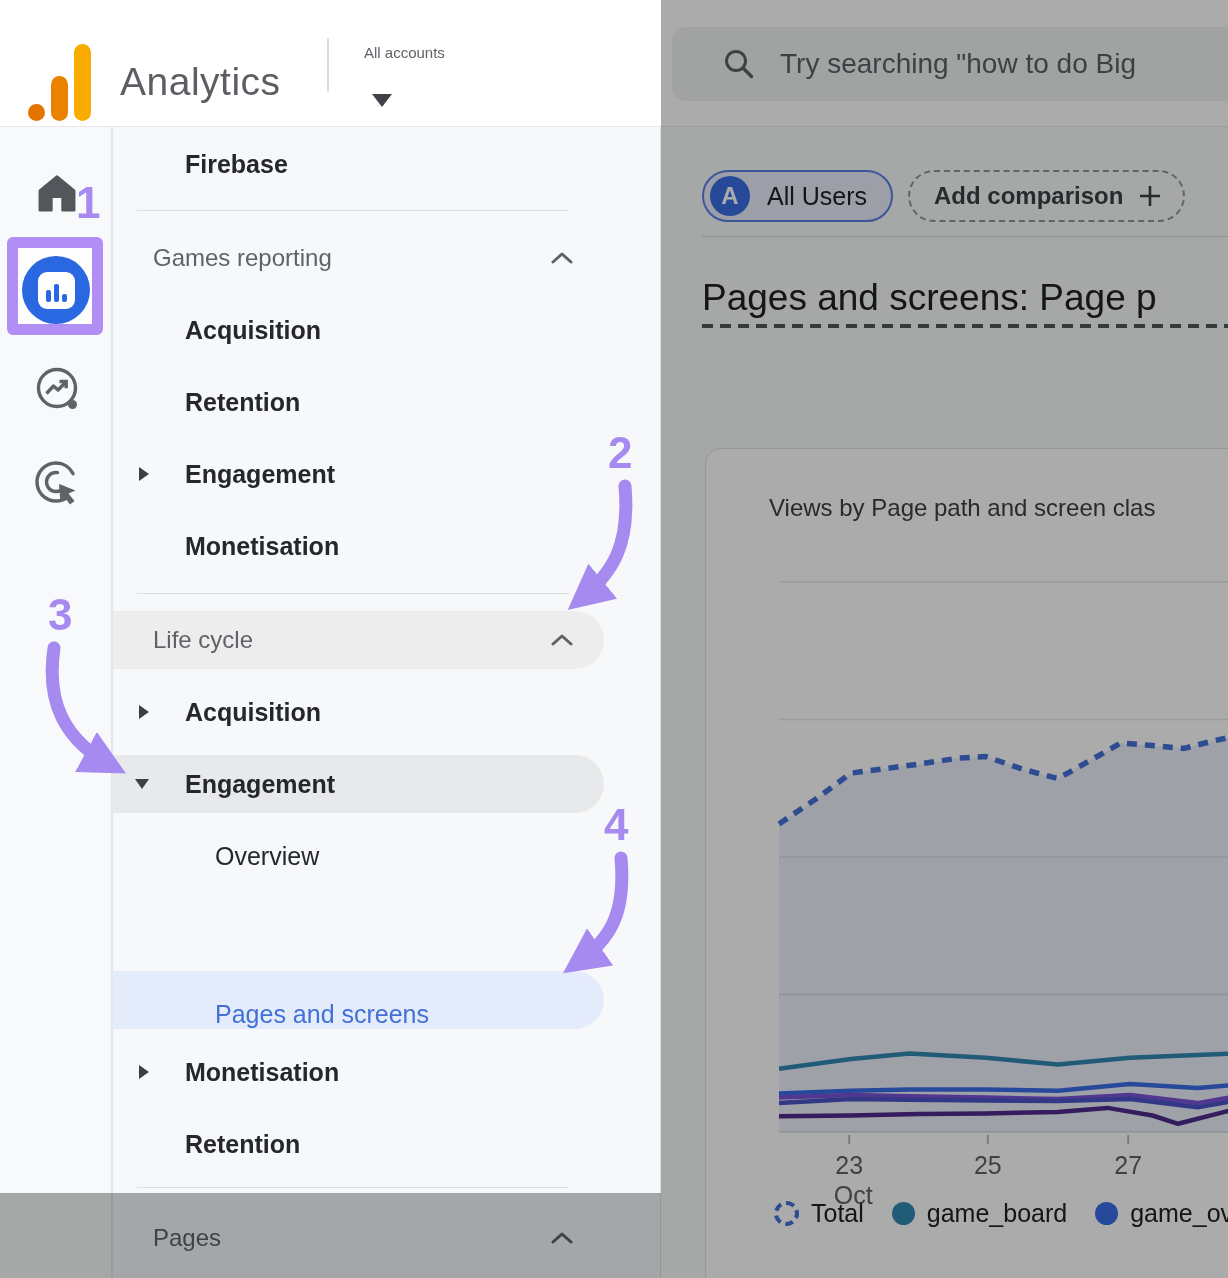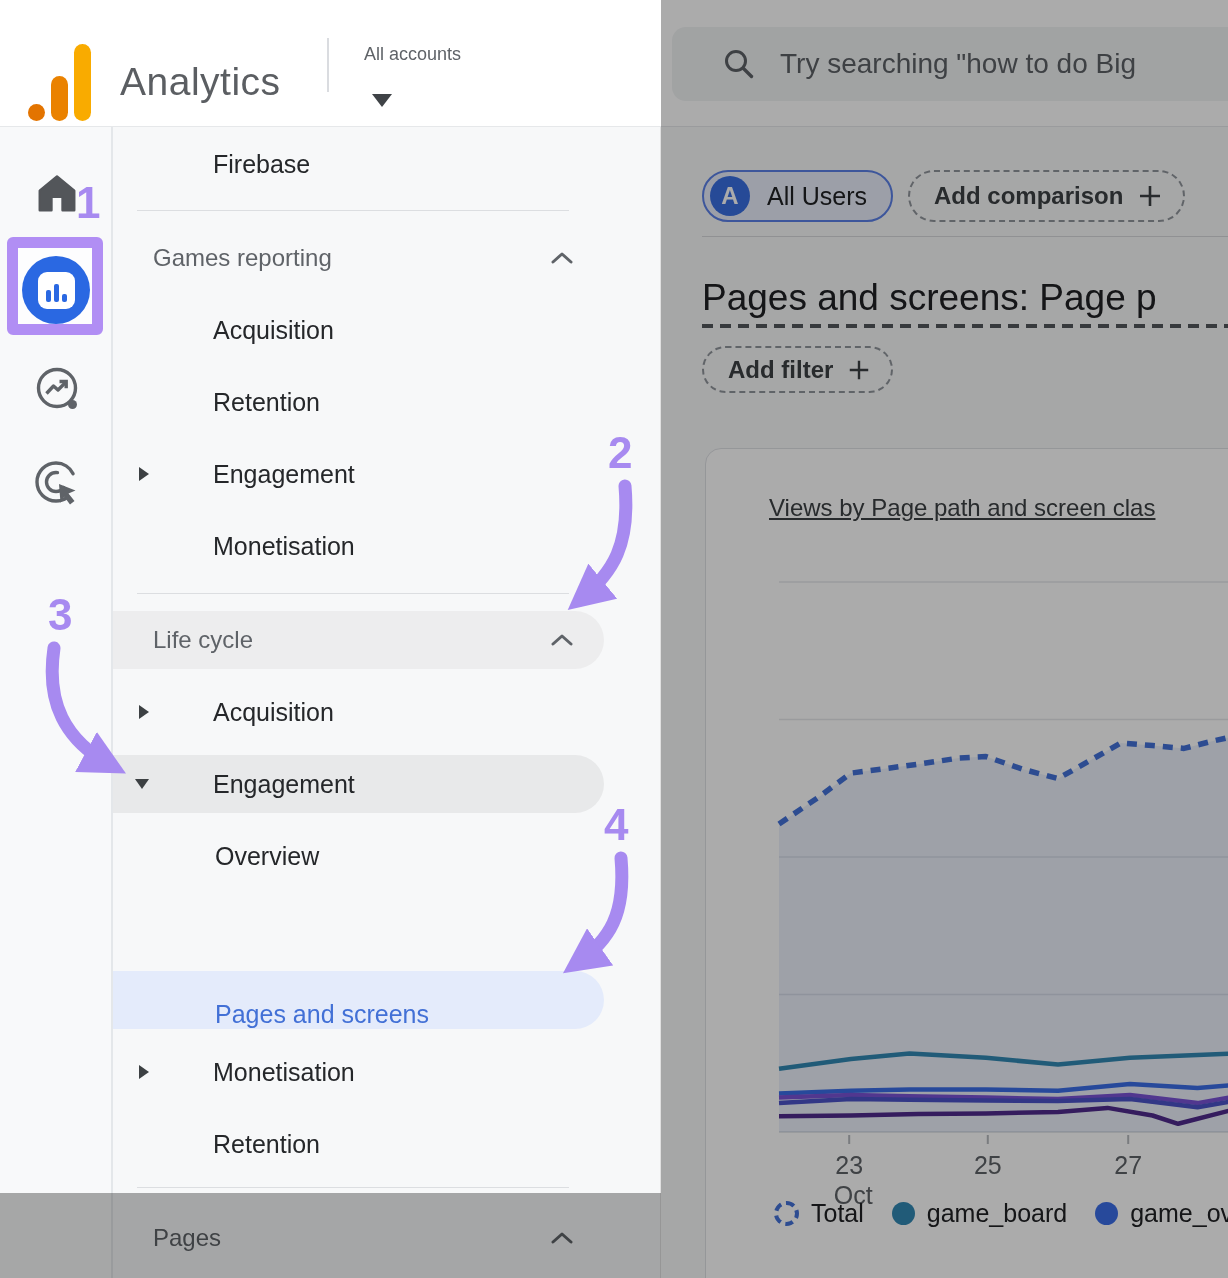--- a/index.html
+++ b/index.html
@@ -7,21 +7,21 @@
         font-family:"Liberation Sans",sans-serif;color:#202124;}
   
   .app-header{position:absolute;left:0;top:0;width:1228px;height:127px;background:#fff;
               border-bottom:1px solid #e6e8ea;box-sizing:border-box;}
   .logo-bar{position:absolute;border-radius:9px;}
   .logo-dot{left:28px;top:104px;width:17px;height:17px;border-radius:50%;background:#e37400;}
   .logo-mid{left:51px;top:76px;width:17px;height:45px;background:#ea8200;}
   .logo-tall{left:74px;top:44px;width:17px;height:77px;background:#f9ab00;}
   .app-title{position:absolute;left:120px;top:60px;font-size:39px;color:#5b5e62;letter-spacing:.5px;}
   .header-vdiv{position:absolute;left:327px;top:38px;width:2px;height:54px;background:#dadce0;}
-  .account-label{position:absolute;left:364px;top:44px;font-size:18px;color:#5f6368;}
+  .account-label{position:absolute;left:364px;top:44px;font-size:15px;color:#5f6368;}
   .account-caret{position:absolute;left:372px;top:94px;width:0;height:0;
                  border-left:10px solid transparent;border-right:10px solid transparent;
                  border-top:13px solid #3f4347;}
   .search-bar{position:absolute;left:672px;top:27px;width:600px;height:74px;background:#f1f3f4;
               border-radius:14px;display:flex;align-items:center;}
   .search-bar svg{margin-left:50px;flex:none;}
   .search-input{border:none;outline:none;background:transparent;font-family:inherit;
                 font-size:28px;color:#5d6166;margin-left:22px;width:460px;}
   .search-input::placeholder{color:#5d6166;opacity:1;}
   
@@ -41,40 +41,40 @@
   .nav-row{position:absolute;left:0;width:491px;height:58px;display:flex;align-items:center;
            font-size:25px;color:#25272a;}
   .nav-row.header{color:#5f6368;font-size:24px;text-align:right;}
   .pill{border-radius:0 29px 29px 0;}
   .nav-divider{position:absolute;left:24px;width:432px;height:1px;background:#dcdee1;}
   .tri-right{position:absolute;left:26px;width:0;height:0;border-top:7px solid transparent;
              border-bottom:7px solid transparent;border-left:10px solid #3c4043;}
   .tri-down{position:absolute;left:22px;width:0;height:0;border-left:7px solid transparent;
             border-right:7px solid transparent;border-top:10px solid #3c4043;}
   .chev{position:absolute;left:438px;top:50%;margin-top:-6px;}
-  .t-l1{margin-left:100px;}  .t-hd{margin-left:40px;}  .t-l2{margin-left:102px;}
+  .t-l1{margin-left:72px;font-weight:bold;}  .t-hd{margin-left:40px;}  .t-l2{margin-left:102px;}
   .sel-blue{color:#4270d6;}
   
   .content{position:absolute;left:661px;top:127px;width:567px;height:1151px;background:#f8f9fa;}
   .chip{position:absolute;height:52px;display:inline-flex;align-items:center;border-radius:28px;
         font-size:24px;font-weight:bold;color:#3c4043;box-sizing:border-box;}
   .chip-users{left:41px;top:43px;border:2px solid #5b80e8;background:#e9eefb;padding:0 24px 0 6px;}
   .avatar{width:40px;height:40px;border-radius:50%;background:#3a6fe2;color:#fff;display:flex;
           align-items:center;justify-content:center;font-size:24px;font-weight:bold;}
   .chip-users span.lbl{margin-left:17px;font-weight:normal;font-size:25px;color:#202124;}
   .chip-dashed{border:2px dashed #90959b;background:transparent;padding:0 20px 0 24px;gap:14px;}
   .chip-comparison{left:247px;top:43px;}
   .chip-filter{left:41px;top:219px;height:47px;}
   .content-divider{position:absolute;left:41px;top:109px;width:526px;height:1px;background:#d7d9dc;}
   .report-title{position:absolute;left:41px;top:150px;font-size:37px;color:#202124;white-space:nowrap;}
   .title-underline{position:absolute;left:41px;top:197px;width:530px;height:4px;
       background:repeating-linear-gradient(90deg,#53575c 0 11px,transparent 11px 18px);}
   .card{position:absolute;left:44px;top:321px;width:562px;height:855px;background:#fff;
         border:1px solid #dfe1e5;border-radius:16px 0 0 0;box-sizing:border-box;}
-  .card-title{position:absolute;left:63px;top:45px;font-size:24px;color:#3c4043;white-space:nowrap;text-decoration:underline;}
+  .card-title{position:absolute;left:63px;top:45px;font-size:24px;color:#3c4043;white-space:nowrap;}
   #chart-svg{position:absolute;left:0;top:0;}
   .legend{position:absolute;left:68px;top:750px;display:flex;align-items:center;gap:28px;
           font-size:25px;color:#202124;}
   .legend-item{display:inline-flex;align-items:center;gap:12px;}
   .legend-swatch{width:23px;height:23px;border-radius:50%;box-sizing:border-box;flex:none;}
   .legend-swatch.dashed{background:transparent !important;border:4px dashed #4472d8;width:25px;height:25px;}
   
   .dim-right{position:absolute;left:661px;top:0;width:567px;height:1278px;background:rgba(0,0,0,0.33);z-index:40;}
   .dim-bottom{position:absolute;left:0;top:1193px;width:661px;height:85px;background:rgba(0,0,0,0.33);z-index:40;}
   
@@ -198,26 +198,20 @@
     </div>
     <div class="chip chip-dashed chip-comparison">
       <span>Add comparison</span>
       <svg width="26" height="26" viewBox="0 0 26 26">
         <path d="M13 3 V23 M3 13 H23" stroke="#3c4043" stroke-width="2.6"></path>
       </svg>
     </div>
     <div class="content-divider"></div>
     <div class="report-title">Pages and screens: Page p</div>
     <div class="title-underline"></div>
-    <div class="chip chip-dashed chip-filter">
-      <span>Add filter</span>
-      <svg width="24" height="24" viewBox="0 0 26 26">
-        <path d="M13 3 V23 M3 13 H23" stroke="#3c4043" stroke-width="2.6"></path>
-      </svg>
-    </div>
 
     <div class="card">
       <div class="card-title">Views by Page path and screen clas</div>
       <svg id="chart-svg" width="560" height="852" viewBox="0 0 560 852">
           <line x1="73" x2="523" y1="683" y2="683" stroke="#dcdfe3" stroke-width="1.5"></line>
           <line x1="73" x2="523" y1="545.5" y2="545.5" stroke="#e6e8eb" stroke-width="1.5"></line>
           <line x1="73" x2="523" y1="408" y2="408" stroke="#e6e8eb" stroke-width="1.5"></line>
           <line x1="73" x2="523" y1="270.5" y2="270.5" stroke="#e6e8eb" stroke-width="1.5"></line>
           <line x1="73" x2="523" y1="133" y2="133" stroke="#e6e8eb" stroke-width="1.5"></line>
           <line x1="143.2" x2="143.2" y1="686" y2="695" stroke="#b6babe" stroke-width="2"></line>

